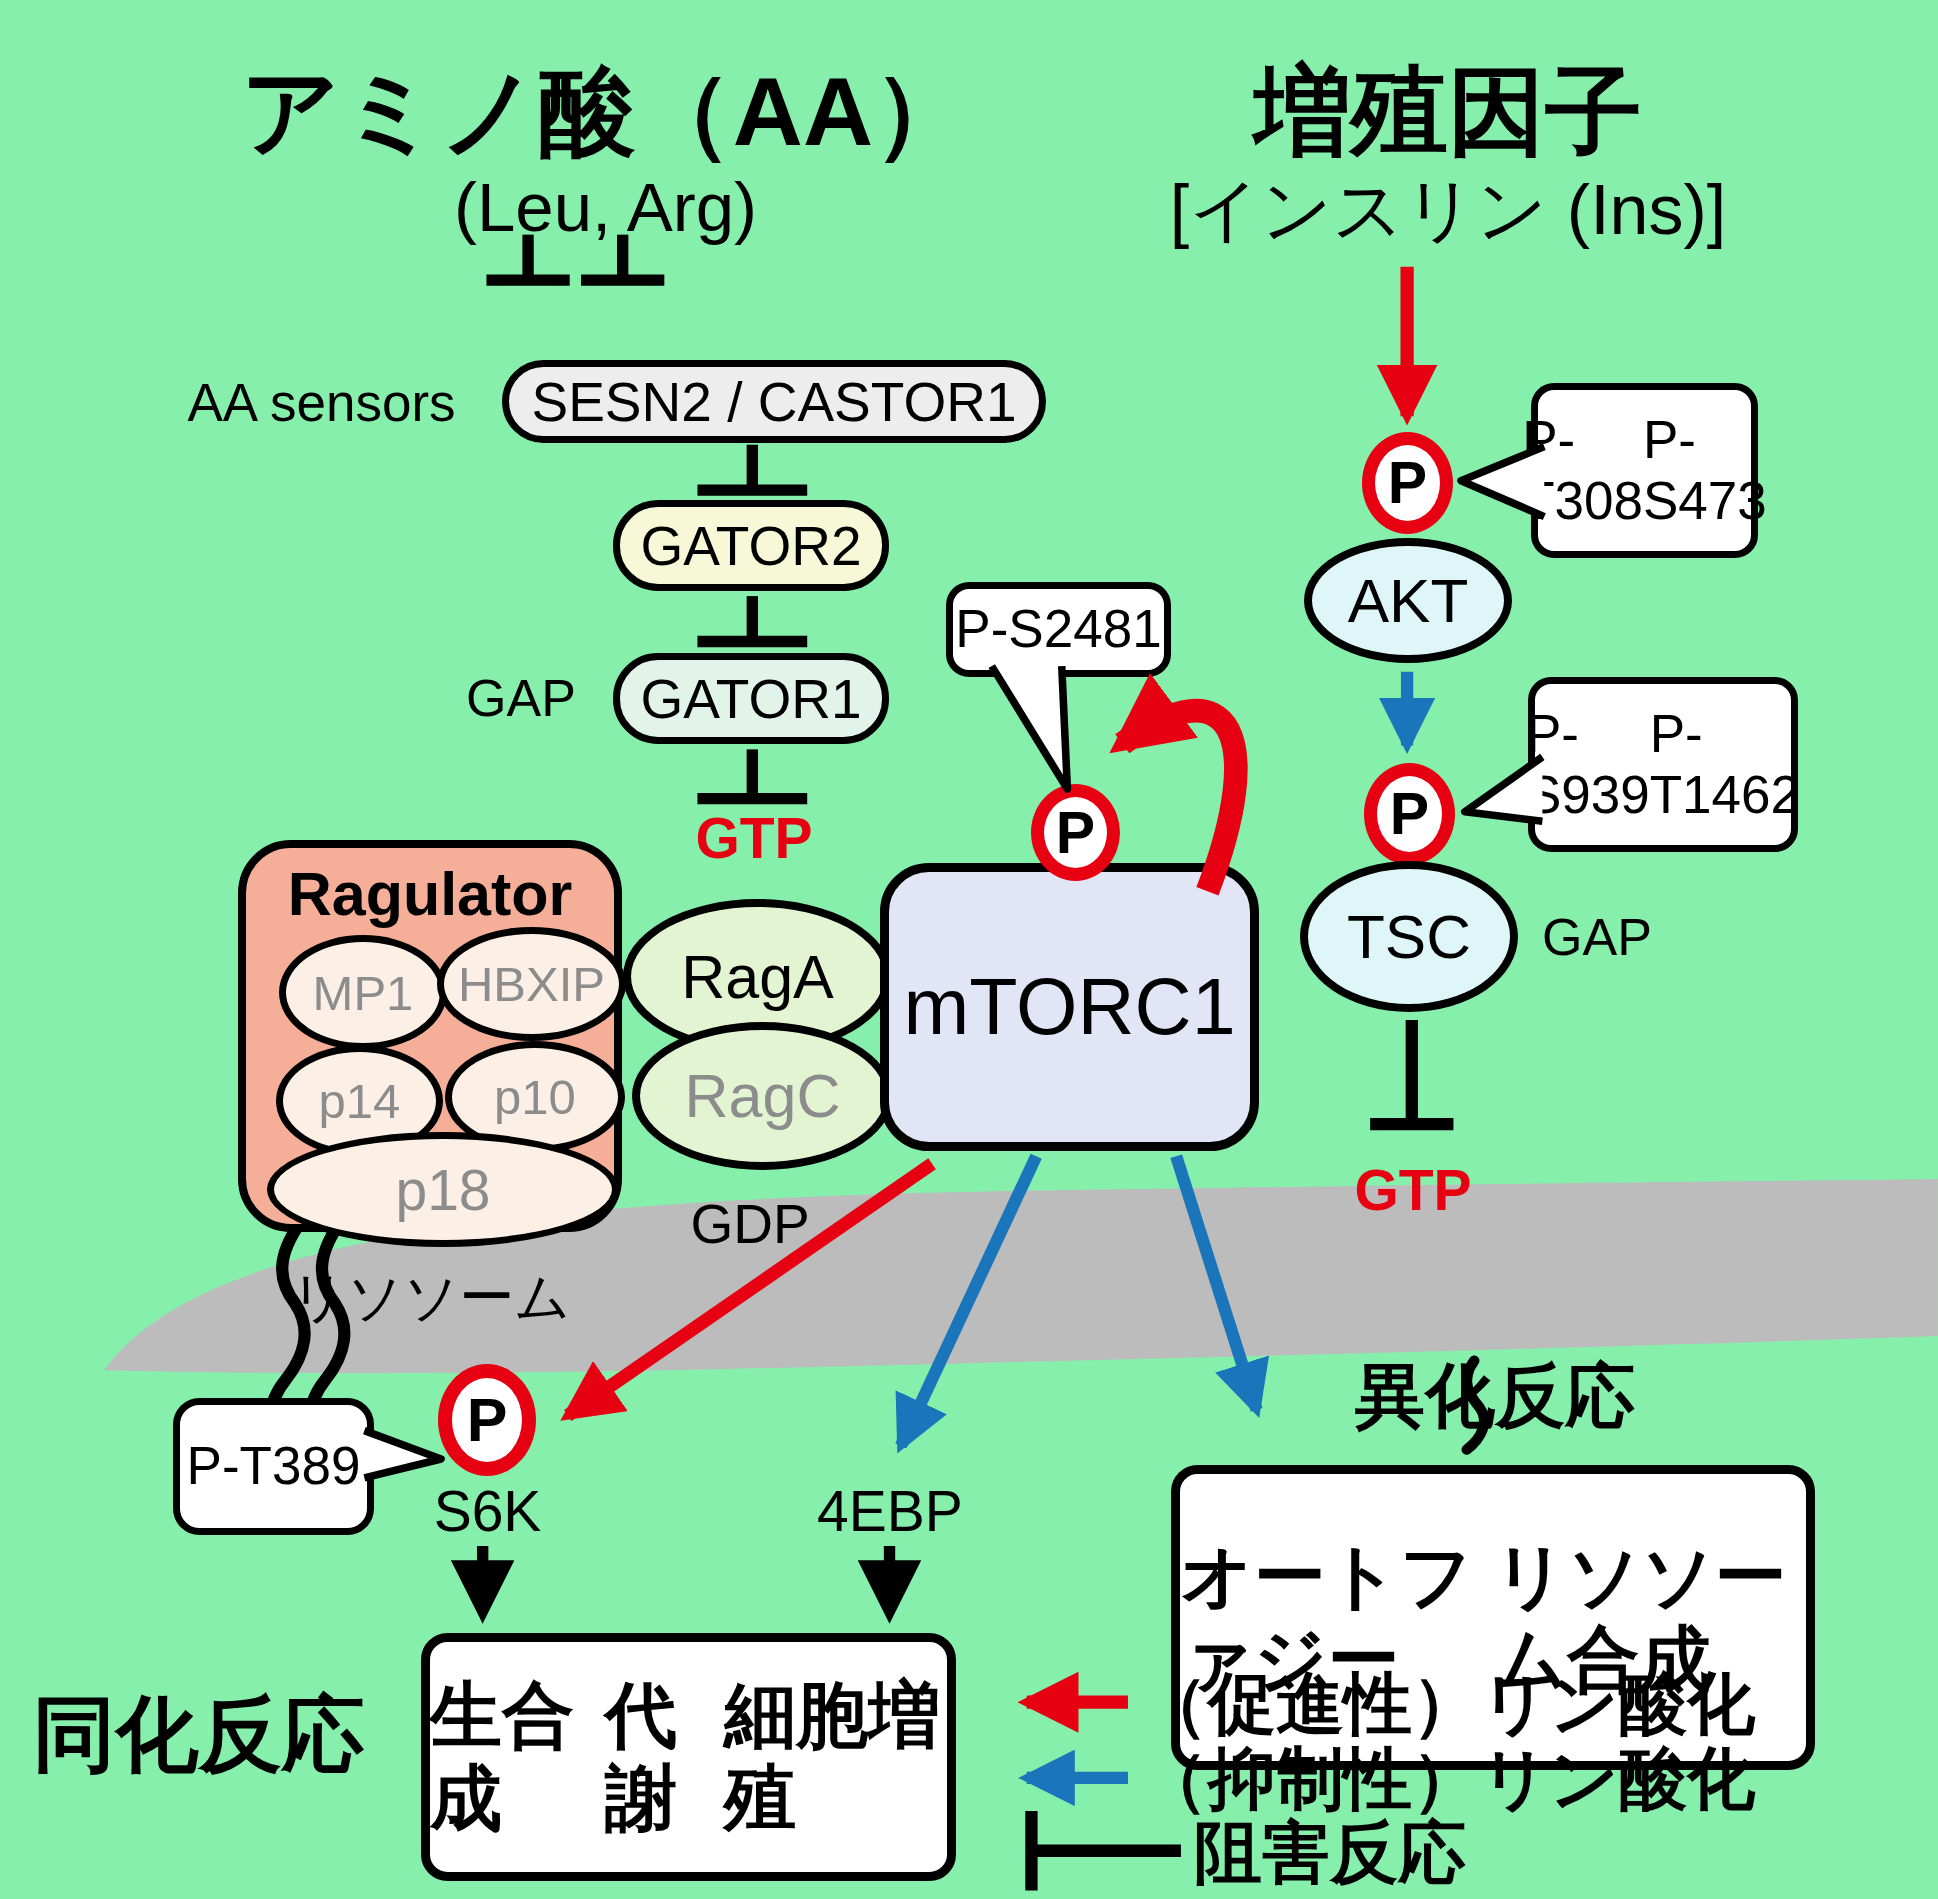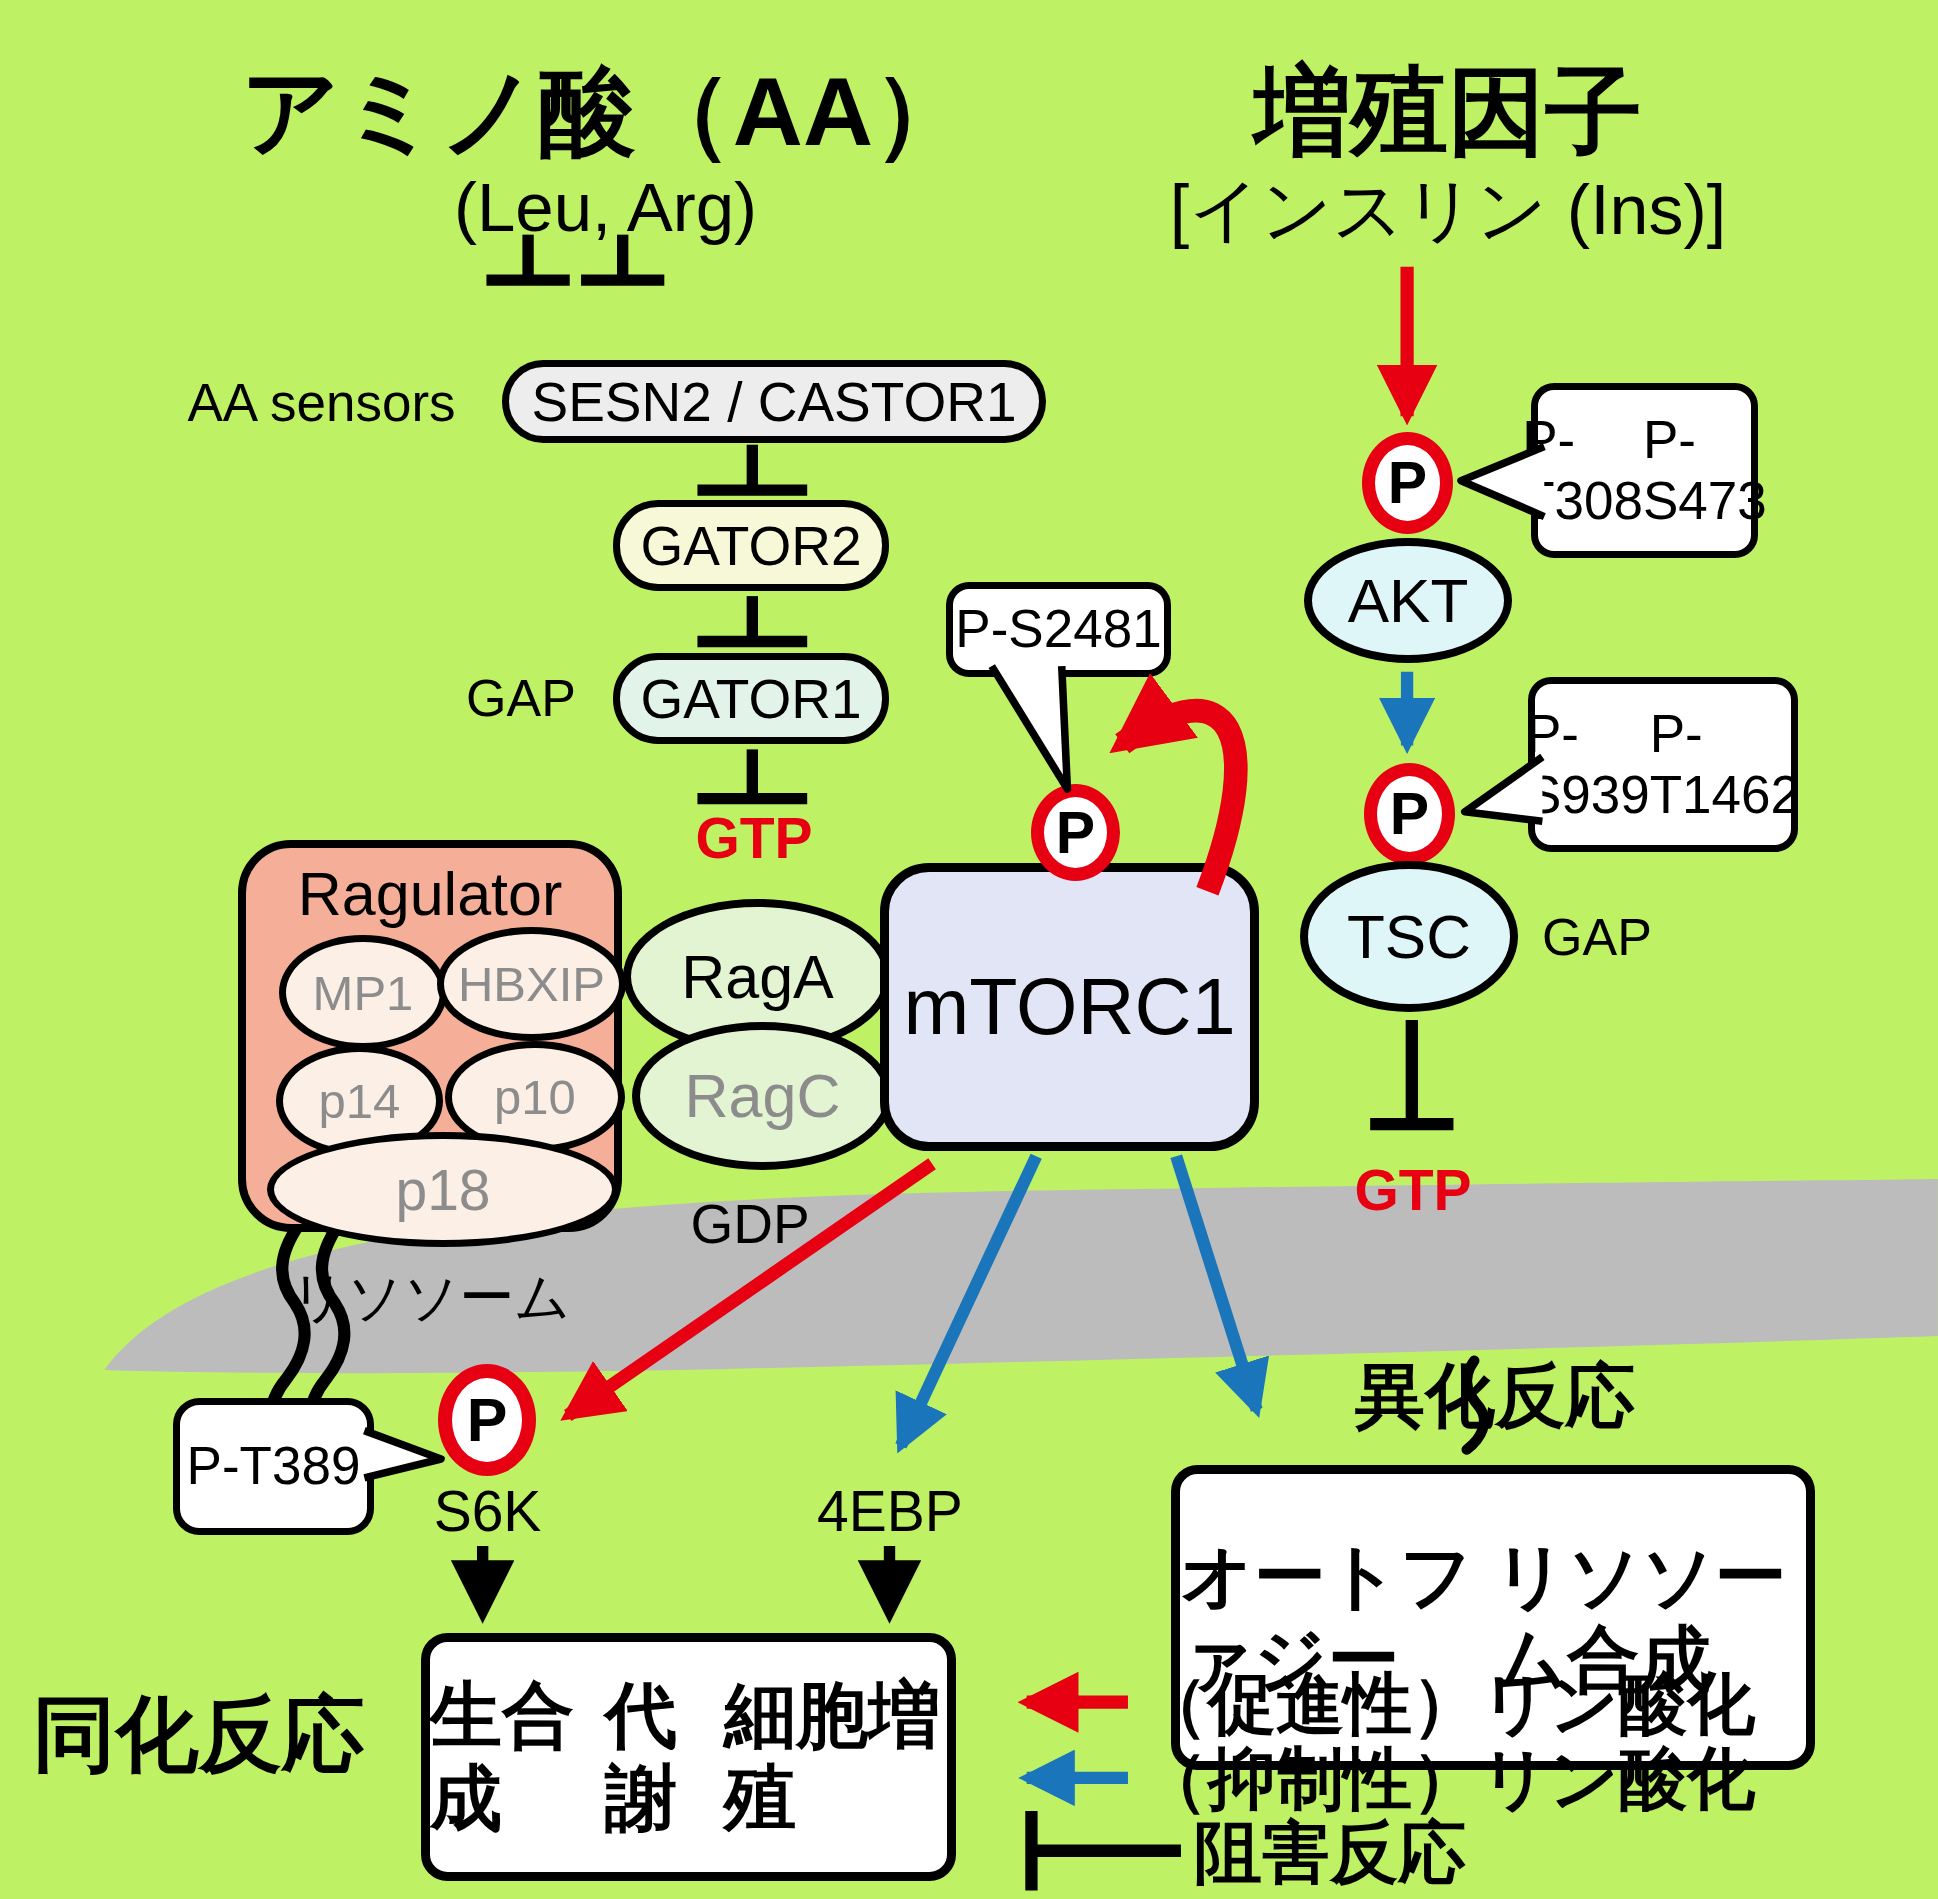--- a/index.html
+++ b/index.html
@@ -1,16 +1,16 @@
 <!DOCTYPE html>
 <html style="font-size:15px"><head>
 <meta charset="utf-8">
 <style>
   html,body{margin:0;padding:0;background:#fff;}
-  .canvas{position:relative;width:1938px;height:1899px;background:#bef264;overflow:hidden;
+  .canvas{position:relative;width:1938px;height:1899px;background:#86efac;overflow:hidden;
           font-family:"Liberation Sans", sans-serif;color:#000;}
   svg.layer{position:absolute;left:0;top:0;width:1938px;height:1899px;}
   .pill{position:absolute;box-sizing:border-box;border:7.6px solid #000;display:flex;
         align-items:center;justify-content:center;}
   .oval{border-radius:50%;}
   .pcirc{position:absolute;box-sizing:border-box;background:#fff;border:13.2px solid #e60012;
          border-radius:50%;display:flex;align-items:center;justify-content:center;
          font-weight:bold;color:#000;}
   .callout{position:absolute;box-sizing:border-box;background:#fff;border:7.6px solid #000;
            border-radius:23px;display:flex;flex-direction:row;align-items:center;
@@ -51,21 +51,21 @@
   </div>
 
   <div class="lbl" style="left:450px;top:668px;width:142px;height:59px;font-size:52px;">GAP</div>
   <div class="pill" style="left:613px;top:653px;width:276px;height:91px;border-radius:45px;background:#e2f3ea;font-size:55px;">
     <span>GATOR1</span>
   </div>
 
   <div class="lbl redtxt" style="left:683px;top:808px;width:142px;height:59px;font-size:57px;">GTP</div>
 
   <div class="pill" style="left:238px;top:840px;width:384px;height:392px;border-radius:53px;border-width:8.5px;background:#f5af99;align-items:flex-start;">
-    <span style="margin-top:11.4px;font-size:61px;">Ragulator</span>
+    <span style="margin-top:11.4px;font-size:61px;font-weight:bold;">Ragulator</span>
   </div>
   <div class="pill oval graytxt" style="left:279px;top:935px;width:168px;height:115px;background:#fcf0e6;font-size:49px;">
     <span>MP1</span>
   </div>
   <div class="pill oval graytxt" style="left:437px;top:927px;width:189px;height:114px;background:#fcf0e6;font-size:49px;">
     <span>HBXIP</span>
   </div>
   <div class="pill oval graytxt" style="left:276px;top:1045px;width:167px;height:112px;background:#fcf0e6;font-size:49px;">
     <span>p14</span>
   </div>

